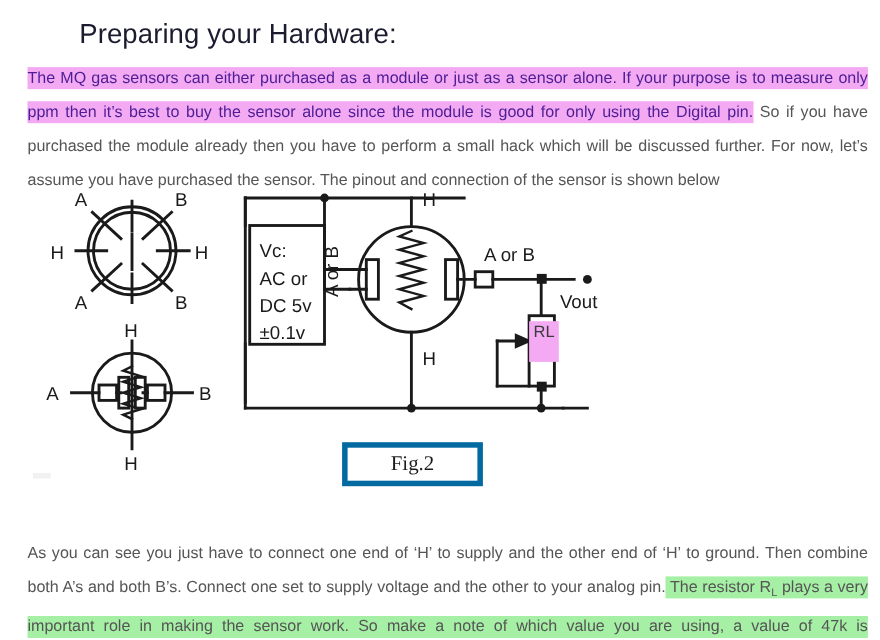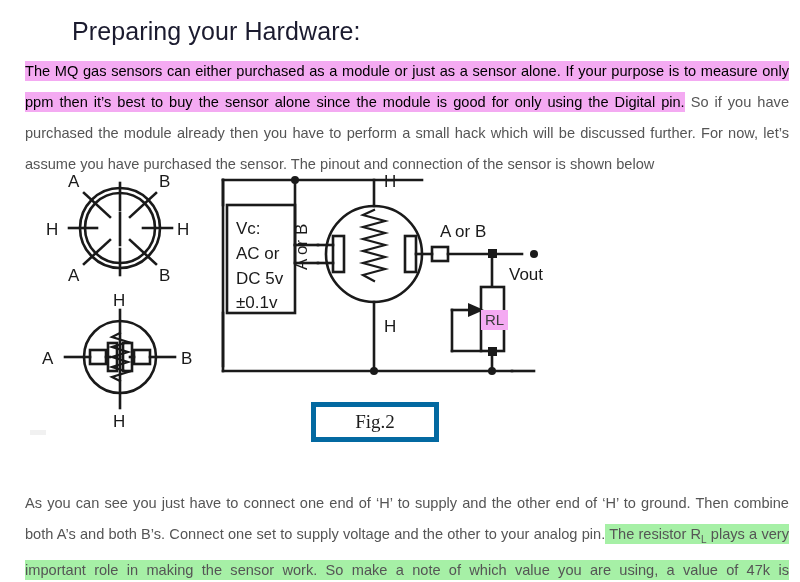--- a/index.html
+++ b/index.html
@@ -44,21 +44,21 @@
     top: 41px;
     width: 764px;
   }
   #closing-paragraph {
     left: 25px;
     top: 473px;
     width: 764px;
   }
   .hl-pink {
     background: #f4aaf2;
-    color: #000000;
+    color: #4c1d95;
     box-decoration-break: clone;
     -webkit-box-decoration-break: clone;
     padding: 2px 0;
   }
   .hl-green {
     background: #a6f0a6;
     color: #555555;
     box-decoration-break: clone;
     -webkit-box-decoration-break: clone;
     padding: 2px 0;
@@ -92,26 +92,26 @@
     justify-content: center;
     font-family: "Liberation Serif", serif;
     font-size: 19px;
     color: #1c1c1c;
   }
 
   
   #rl-label {
     position: absolute;
     left: 481px;
-    top: 310px;
+    top: 292px;
     background: #f4aaf2;
     color: #3b3b3b;
     font-family: "Liberation Sans", sans-serif;
     font-size: 15px;
-    padding: 1px 4px 2px 4px;
+    padding: 1px 4px 19px 4px;
     line-height: 17px;
   }
 
   
   #figure-artifact {
     position: absolute;
     left: 30px;
     top: 430px;
     width: 16px;
     height: 5px;

